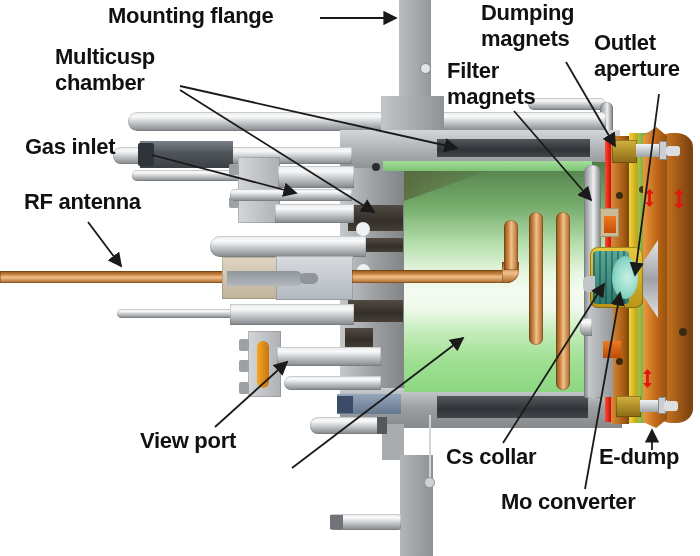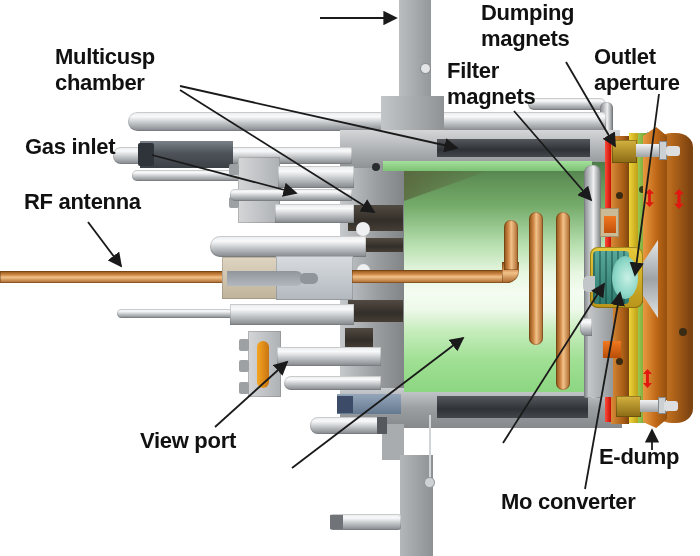--- a/index.html
+++ b/index.html
@@ -166,27 +166,29 @@
       <line x1="292" y1="468" x2="463" y2="338" marker-end="url(#ah)"></line>
       <line x1="566" y1="62" x2="615" y2="146" marker-end="url(#ah)"></line>
       <line x1="514" y1="111" x2="591" y2="200" marker-end="url(#ah)"></line>
       <line x1="659" y1="94" x2="635" y2="275" marker-end="url(#ah)"></line>
       <line x1="503" y1="443" x2="604" y2="284" marker-end="url(#ah)"></line>
       <line x1="585" y1="489" x2="620" y2="293" marker-end="url(#ah)"></line>
       <line x1="652" y1="450" x2="652" y2="430" marker-end="url(#ah)"></line>
     </g>
   </svg>
 
+  <div class="lbl" style="left:108px;top:3px;">Mounting flange</div>
   <div class="lbl" style="left:55px;top:44px;">Multicusp
 chamber</div>
   <div class="lbl" style="left:25px;top:134px;">Gas inlet</div>
   <div class="lbl" style="left:24px;top:189px;">RF antenna</div>
   <div class="lbl" style="left:140px;top:428px;">View port</div>
   <div class="lbl" style="left:481px;top:0px;">Dumping
 magnets</div>
   <div class="lbl" style="left:447px;top:58px;">Filter
 magnets</div>
-  <div class="lbl" style="left:594px;top:44px;">Outlet
+  <div class="lbl" style="left:594px;top:30px;">Outlet
 aperture</div>
+  <div class="lbl" style="left:446px;top:444px;">Cs collar</div>
   <div class="lbl" style="left:599px;top:444px;text-align:right;">E-dump</div>
   <div class="lbl" style="left:501px;top:489px;">Mo converter</div>
 
 </div>
 
 </body></html>

